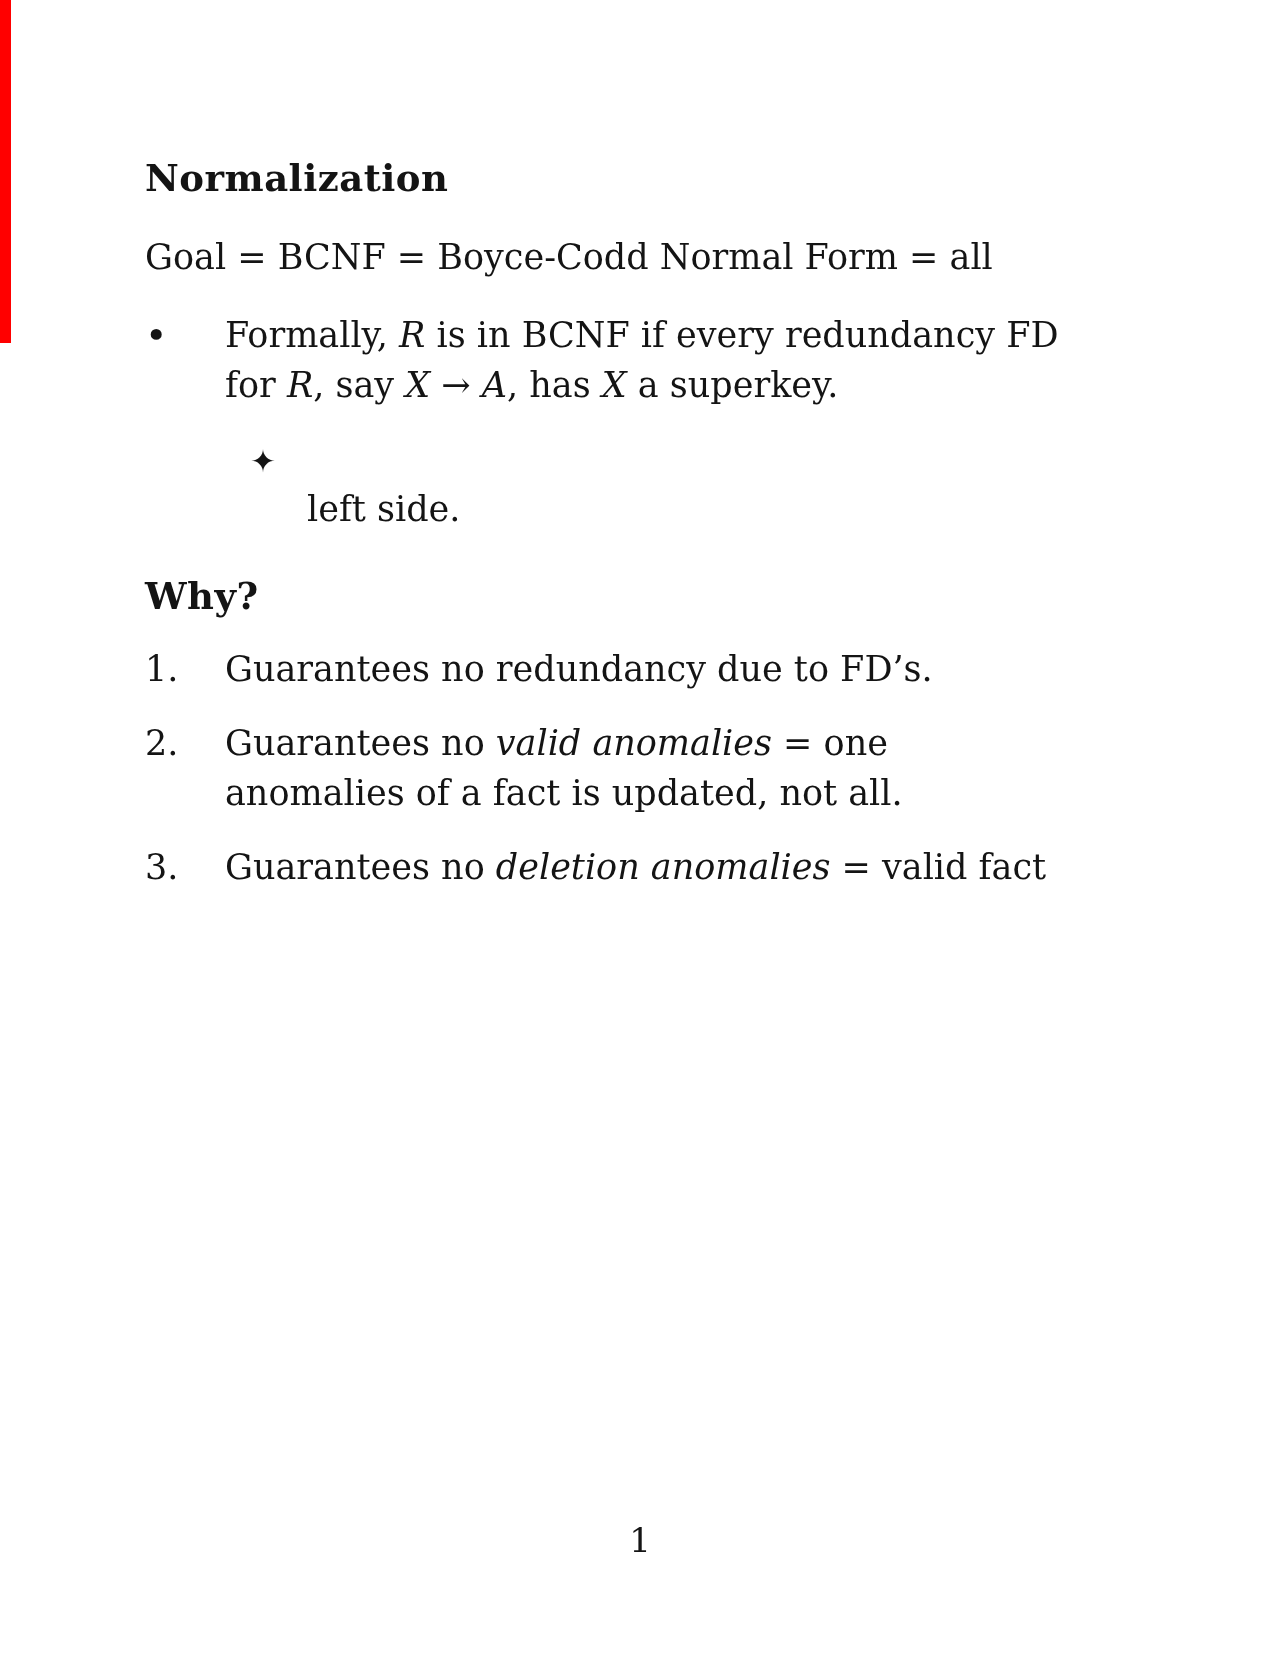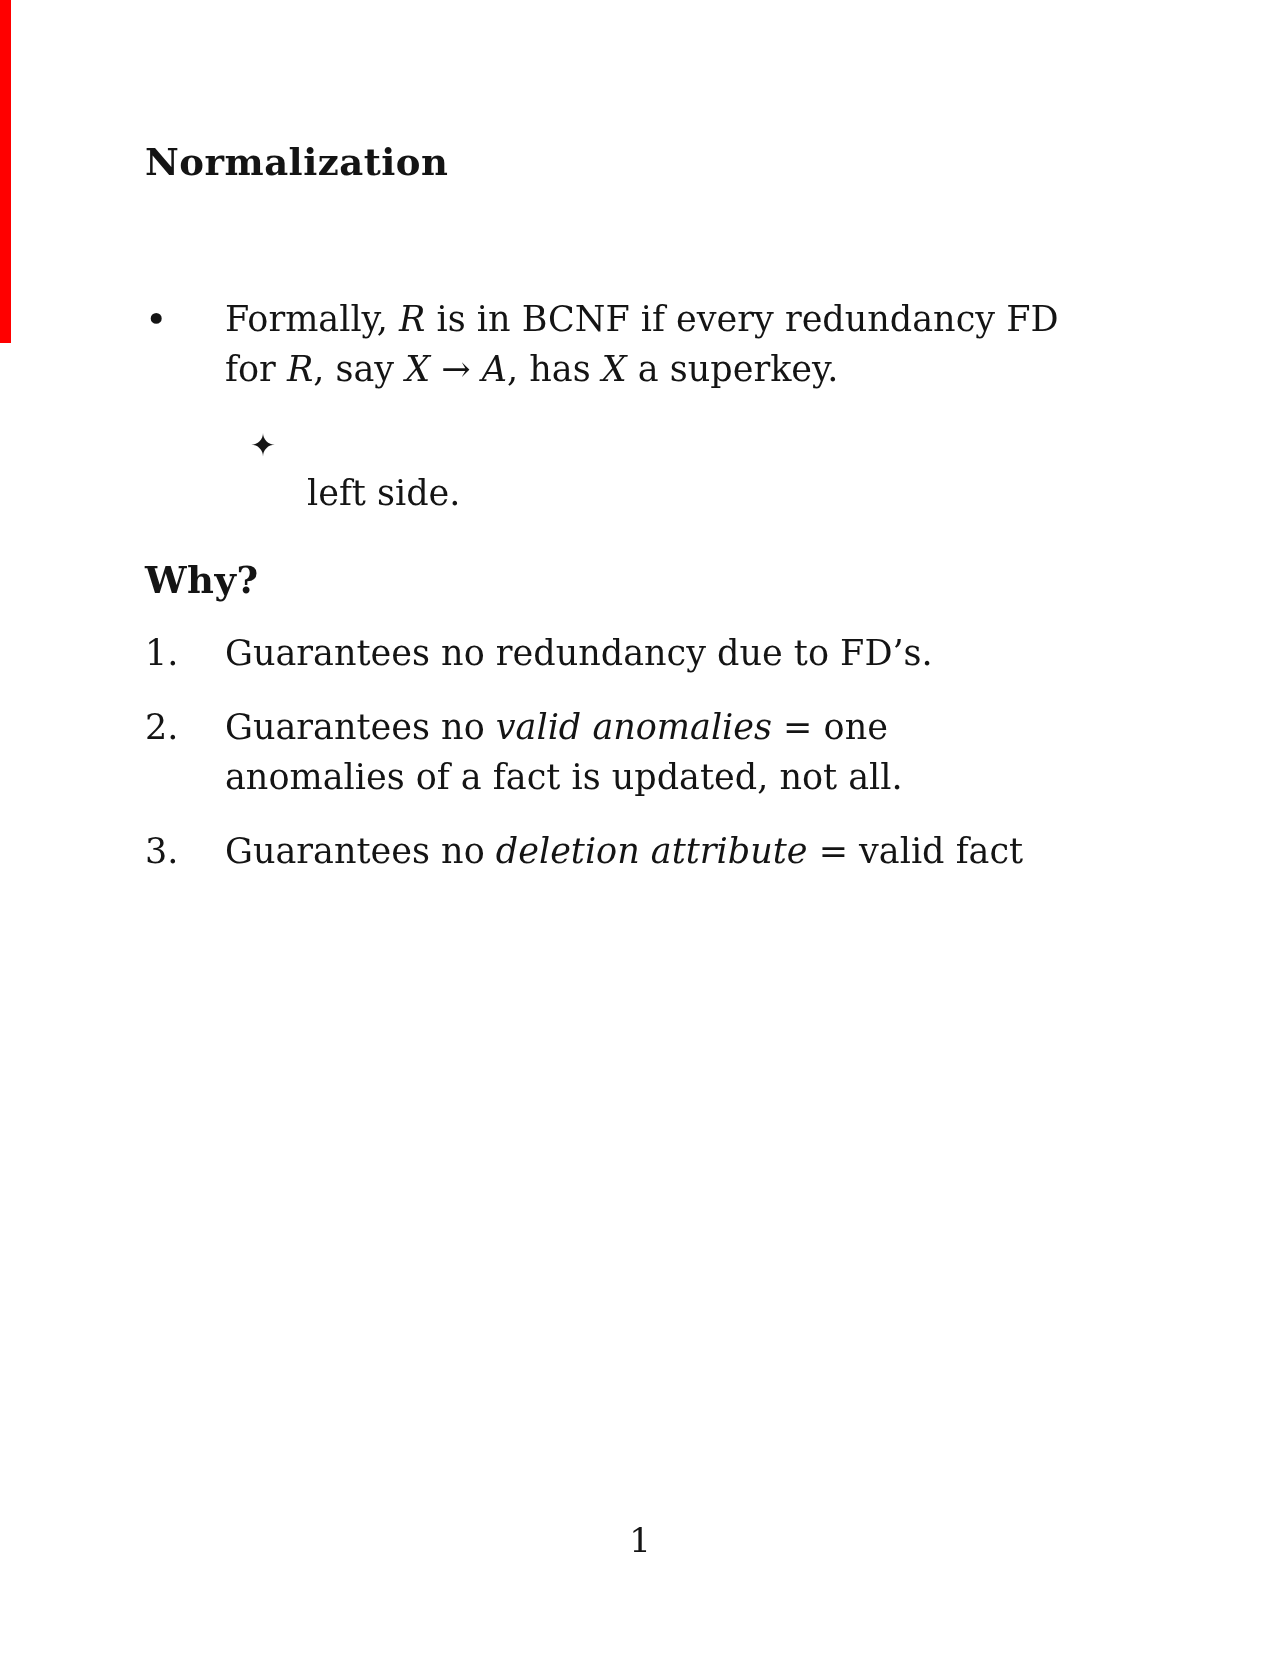--- a/index.html
+++ b/index.html
@@ -27,21 +27,21 @@
   .content {
     position: absolute;
     left: 145px;
     top: 140px;
     width: 975px;
   }
   .heading {
     font-size: 37px;
     font-weight: bold;
     line-height: 44px;
-    margin: 0 0 32px 0;
+    margin: 16px 0 32px 0;
     letter-spacing: 0.5px;
   }
   .heading.why {
     margin: 40px 0 26px 0;
   }
   .para {
     font-size: 35px;
     line-height: 50px;
     margin: 0;
   }
@@ -94,21 +94,21 @@
 <body>
 
 <div class="page">
 
   <div class="red-bar" style="background:#ff0000"></div>
 
   <div class="content">
 
     <h1 class="heading">Normalization</h1>
 
-    <p class="para intro"><br></p>
+    <p class="para intro"><span>Goal = BCNF = Boyce-Codd Normal Form = all</span><br></p>
 
     <div class="row bullet-row">
       <span class="marker">•</span>
       <p class="para"><span>Formally, </span><span class="it">R</span><span> is in BCNF if every redundancy FD</span><br><span>for </span><span class="it">R</span><span>, say </span><span class="it">X</span><span> → </span><span class="it">A</span><span>, has </span><span class="it">X</span><span> a superkey.</span></p>
     </div>
 
     <div class="row sub-row">
       <span class="marker">✦</span>
       <p class="para"><br><span>left side.</span></p>
     </div>
@@ -120,20 +120,20 @@
       <p class="para"><span>Guarantees no redundancy due to FD’s.</span></p>
     </div>
 
     <div class="row list-row">
       <span class="marker">2.</span>
       <p class="para"><span>Guarantees no </span><span class="it">valid anomalies</span><span> = one</span><br><span>anomalies of a fact is updated, not all.</span></p>
     </div>
 
     <div class="row list-row">
       <span class="marker">3.</span>
-      <p class="para"><span>Guarantees no </span><span class="it">deletion attribute</span><span> = valid fact</span><br></p>
+      <p class="para"><span>Guarantees no </span><span class="it">deletion anomalies</span><span> = valid fact</span><br></p>
     </div>
 
   </div>
 
   <div class="footer">1</div>
 
 </div>
 
 </body></html>

